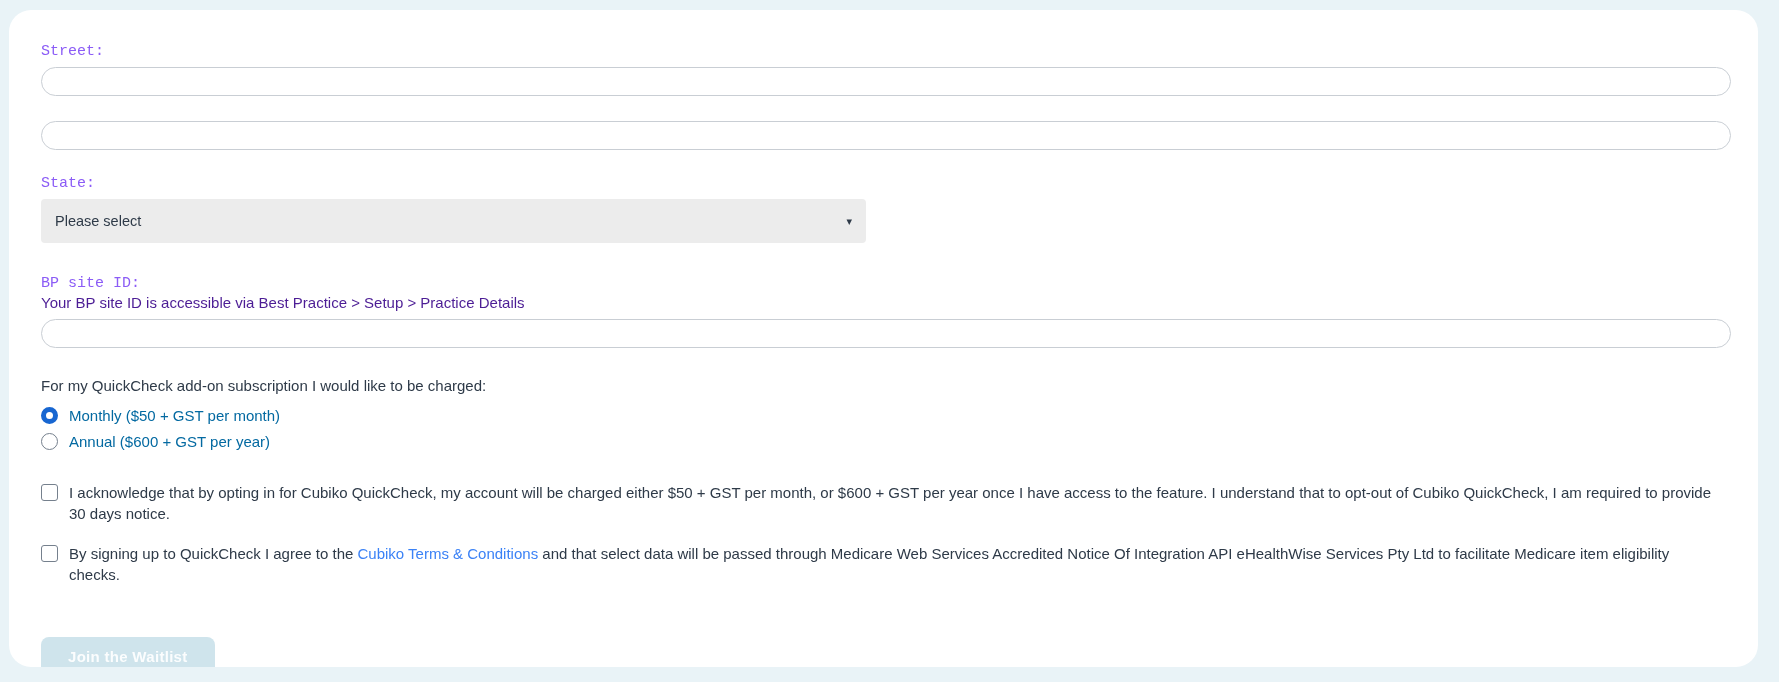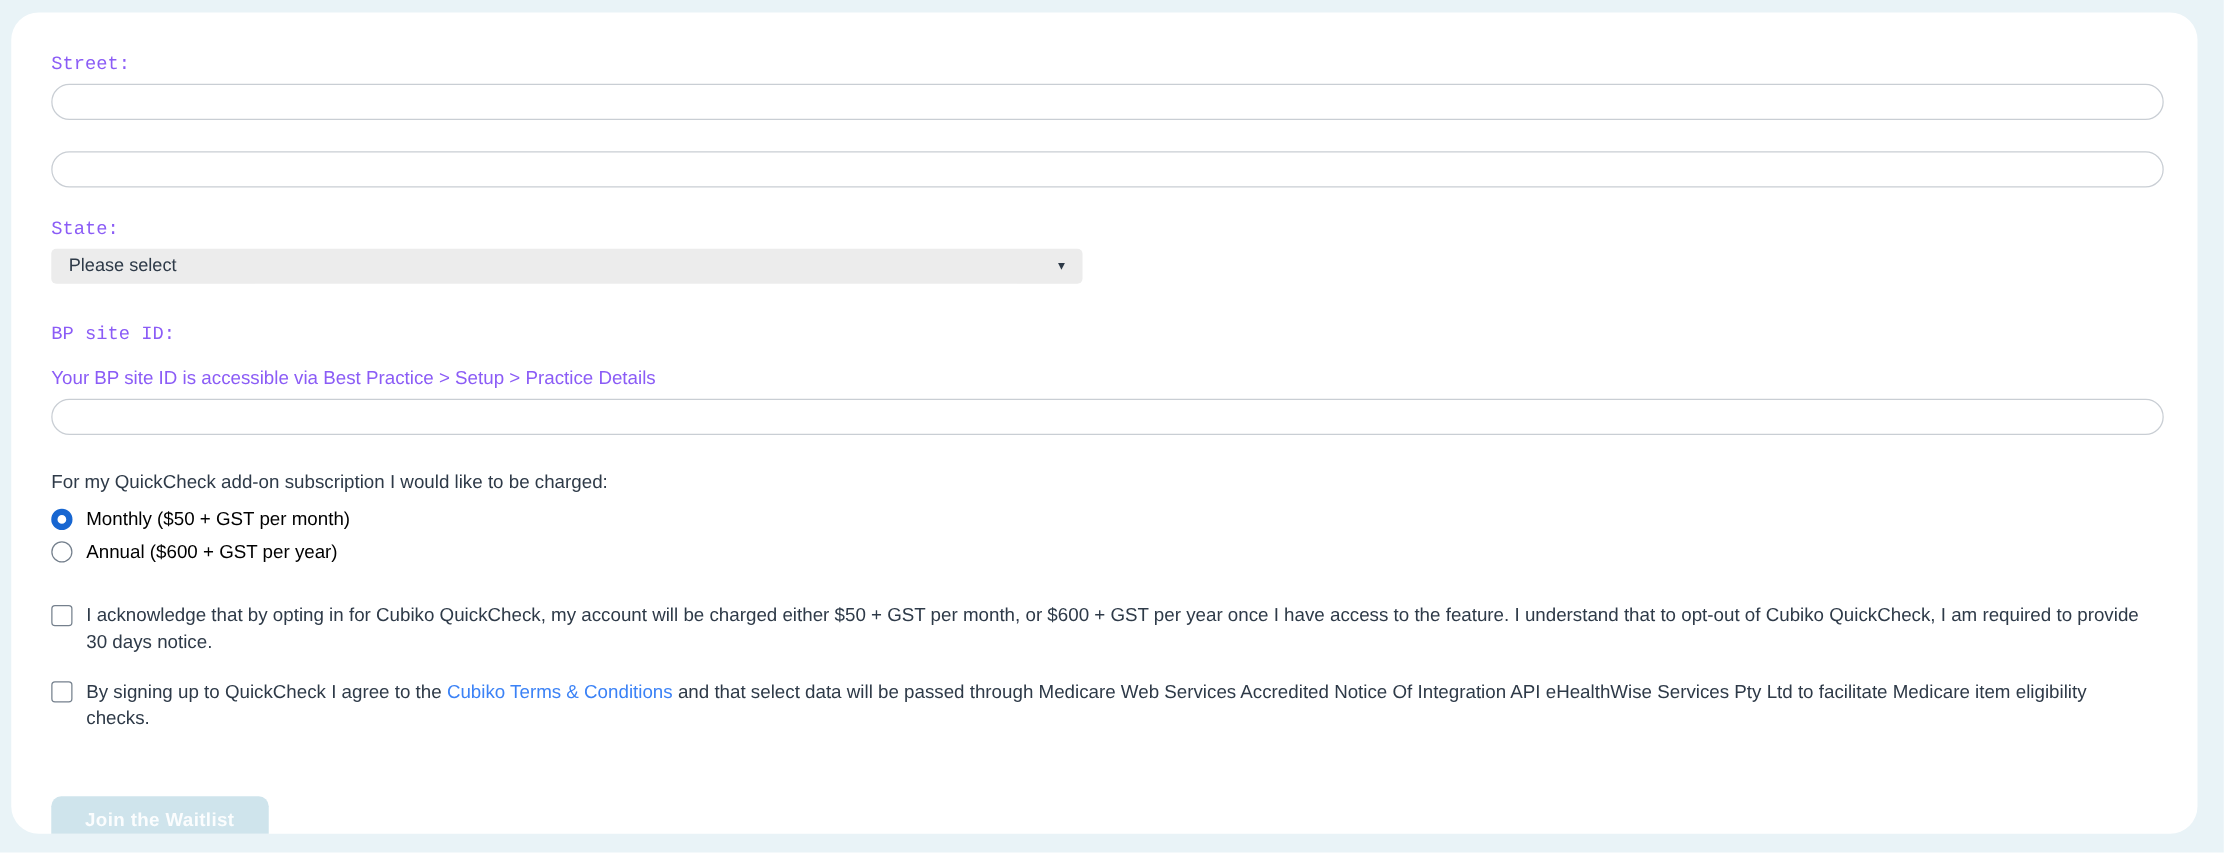--- a/index.html
+++ b/index.html
@@ -39,37 +39,37 @@
     display: block;
   }
   .field-group { margin-bottom: 25px; }
   .two-col {
     display: grid;
     grid-template-columns: 1fr 1fr;
     column-gap: 40px;
     margin-bottom: 32px;
   }
   .select-box {
-    height: 28px;
+    height: 44px;
     background: #ececec;
     border-radius: 4px;
     display: flex;
     align-items: center;
     justify-content: space-between;
     padding: 0 14px;
     font-size: 14.5px;
     color: #2e3a48;
     cursor: pointer;
     user-select: none;
   }
   .select-arrow { font-size: 11px; color: #2e3a48; line-height: 1; }
   .helper-text {
     font-size: 15px;
-    color: #8b5cf6;
-    margin-top: 18px;
+    color: #4c1d95;
+    margin-top: 2px;
     margin-bottom: 8px;
   }
   .bp-group { margin-bottom: 29px; }
   .question-label { font-size: 15px; margin-bottom: 13px; }
   .radio-row {
     display: flex;
     align-items: center;
     gap: 11px;
     margin-bottom: 9px;
     cursor: pointer;
@@ -77,21 +77,21 @@
   .radio-circle {
     width: 17px; height: 17px;
     border-radius: 50%;
     border: 1.5px solid #75808d;
     background: #ffffff;
     flex: 0 0 auto;
   }
   .radio-row[data-checked="true"] .radio-circle {
     border: 5px solid #1766d1;
   }
-  .radio-label { font-size: 15px; color: #000000; }
+  .radio-label { font-size: 15px; color: #0369a1; }
   .radios { margin-bottom: 32px; }
   .checkbox-row {
     display: flex;
     align-items: flex-start;
     gap: 11px;
     margin-bottom: 19px;
     max-width: 1680px;
   }
   .checkbox-box {
     width: 17px; height: 17px;

